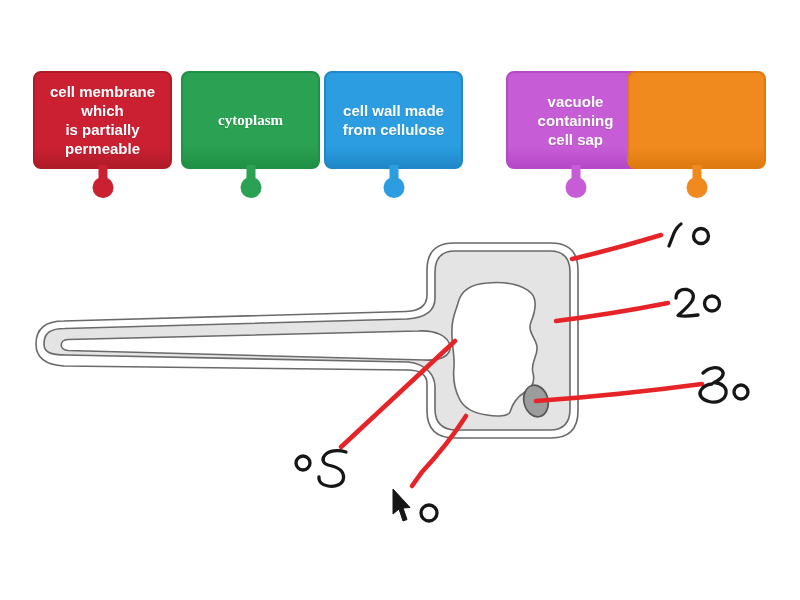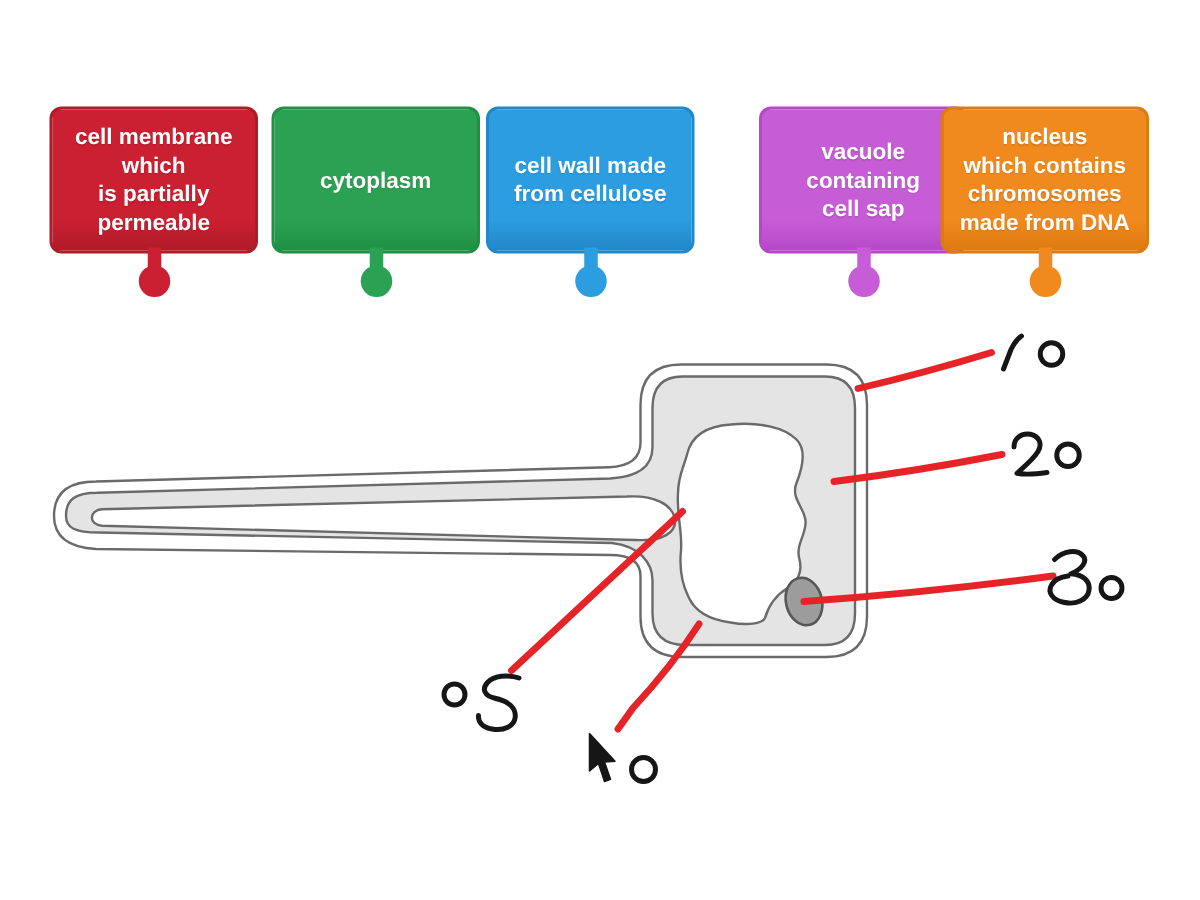--- a/index.html
+++ b/index.html
@@ -12,21 +12,21 @@
   .card{
     position:absolute;top:71px;width:139px;height:98px;
     box-sizing:border-box;
     background:linear-gradient(180deg, var(--fill) 0%, var(--fill) 78%, var(--border) 100%);
     border:2px solid var(--border);
     border-radius:8px;
     display:flex;align-items:center;justify-content:center;
     cursor:pointer;
   }
   .card:nth-of-type(1){left:33px;}
-  .card:nth-of-type(2){left:181px;}
+  .card:nth-of-type(2){left:181px;font-family:Liberation Serif, serif;}
   .card:nth-of-type(3){left:324px;}
   .card:nth-of-type(4){left:506px;}
   .card:nth-of-type(5){left:627px;}
   .card-text{
     color:#fff;font-weight:bold;font-size:15px;line-height:19px;
     text-align:center;white-space:pre-line;padding:0 4px;
     text-shadow:0 1px 1px rgba(0,0,0,0.12);
   }
   .pin{position:absolute;top:100%;left:50%;transform:translateX(-50%);
        display:flex;flex-direction:column;align-items:center;margin-top:-2px;}
@@ -75,24 +75,20 @@
   <div class="card" style="--fill: #c75dd6; --border: #b648c8;">
     <div class="card-text">vacuole
 containing
 cell sap</div>
     <div class="pin">
         <div class="stem"></div>
         <div class="dot"></div>
       </div>
   </div>
   <div class="card" style="--fill: #f18a1e; --border: #dd7a10;">
-    <div class="card-text">nucleus
-which contains
-chromosomes
-made from DNA</div>
     <div class="pin">
         <div class="stem"></div>
         <div class="dot"></div>
       </div>
   </div>
 
   <svg class="diagram" width="800" height="600" viewBox="0 0 800 600">
 
     <path class="cellline" d="M 36,344 C 36,328 46,321 64,321 L 406,311.5 C 418,311 427,307 427,295
          L 427,270 Q 427,243 454,243 L 551,243 Q 578,243 578,270

